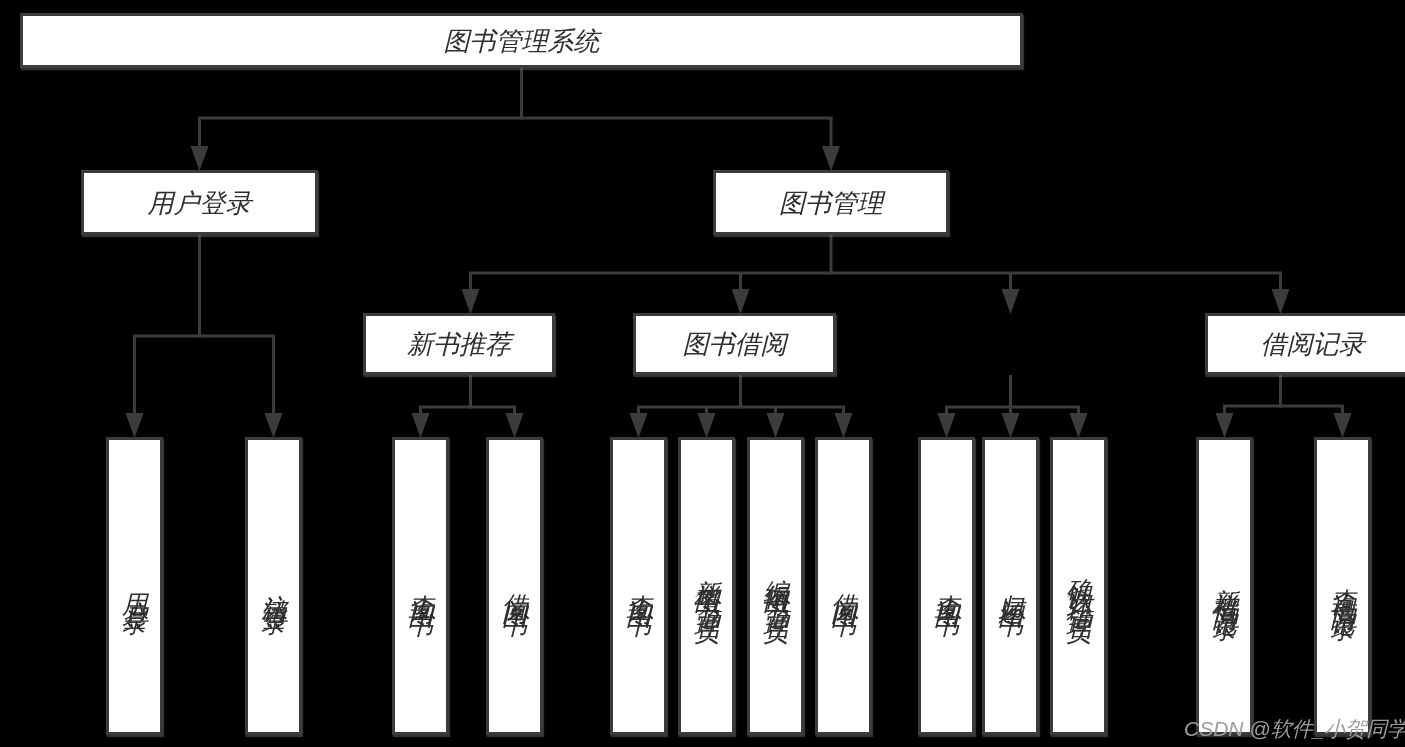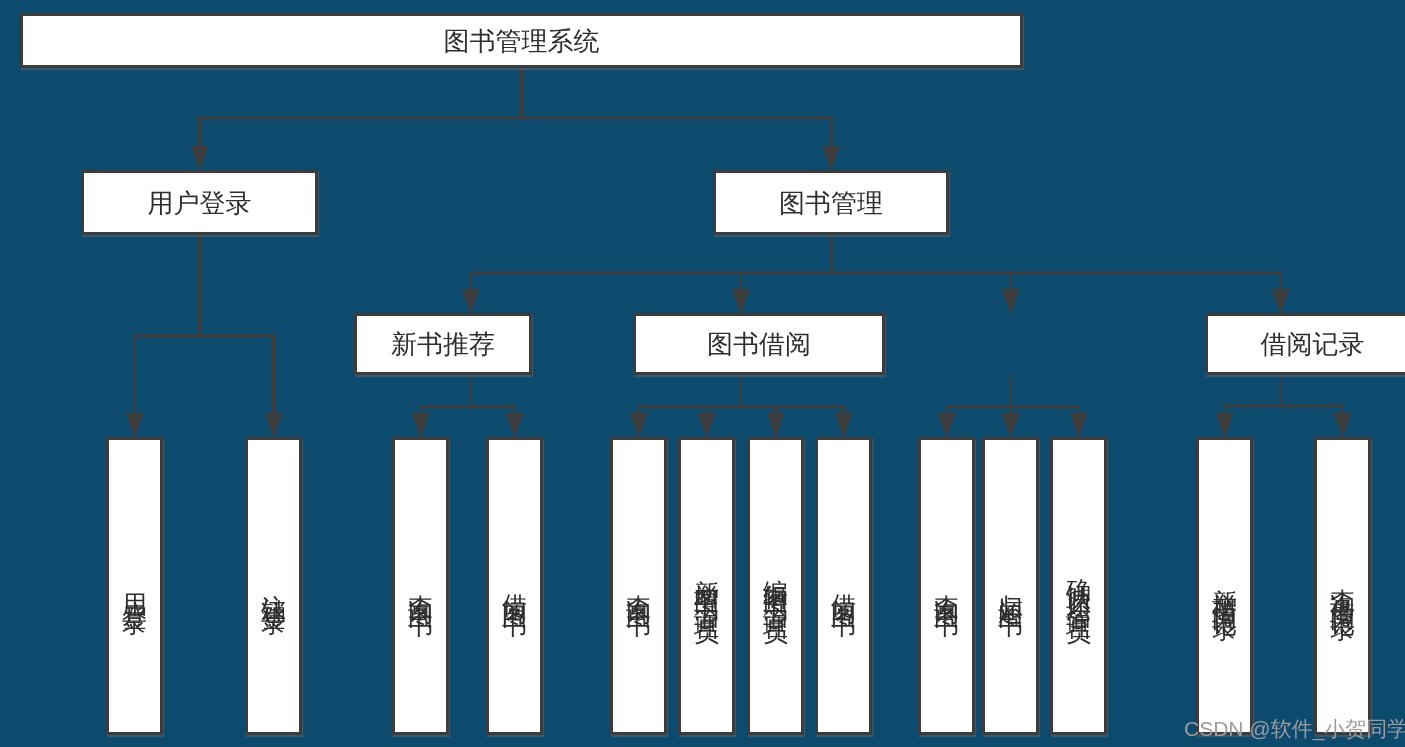--- a/index.html
+++ b/index.html
@@ -5,22 +5,23 @@
   html, body {
     margin: 0;
     padding: 0;
     background: #ffffff;
     font-family: "Liberation Sans", sans-serif;
   }
   .canvas {
     position: relative;
     width: 1405px;
     height: 747px;
-    background: #0c4a6e;
+    background: #000000;
     overflow: hidden;
+    font-style: italic;
   }
   svg.connectors {
     position: absolute;
     left: 0;
     top: 0;
     pointer-events: none;
   }
   .box {
     position: absolute;
     box-sizing: border-box;
@@ -110,22 +111,22 @@
       <polygon points="1215.5,413 1233.5,413 1224.5,438" fill="#3c3c3c"></polygon>
       <line x1="1342.5" y1="405" x2="1342.5" y2="419" stroke="#3c3c3c" stroke-width="3"></line>
       <polygon points="1333.5,413 1351.5,413 1342.5,438" fill="#3c3c3c"></polygon>
     </svg>
 
   <div class="box h-box" style="left:20px; top:13px; width:1003px; height:55px;">图书管理系统</div>
 
   <div class="box h-box" style="left:81px; top:170px; width:237px; height:65px;">用户登录</div>
   <div class="box h-box" style="left:713px; top:170px; width:236px; height:65px;">图书管理</div>
 
-  <div class="box h-box" style="left:354px; top:313px; width:178px; height:62px;">新书推荐</div>
-  <div class="box h-box" style="left:633px; top:313px; width:252px; height:62px;">图书借阅</div>
+  <div class="box h-box" style="left:363px; top:313px; width:192px; height:62px;">新书推荐</div>
+  <div class="box h-box" style="left:633px; top:313px; width:203px; height:62px;">图书借阅</div>
   <div class="box h-box" style="left:1173px; top:313px; width:215px; height:62px;margin-left:32px;">借阅记录</div>
 
   <div class="box leaf" style="left:106px; top:437px; width:57px; height:298px;">用户登录</div>
   <div class="box leaf" style="left:245px; top:437px; width:57px; height:298px;">注销登录</div>
 
   <div class="box leaf" style="left:392px; top:437px; width:57px; height:298px;">查询图书</div>
   <div class="box leaf" style="left:486px; top:437px; width:57px; height:298px;">借阅图书</div>
 
   <div class="box leaf" style="left:610px; top:437px; width:57px; height:298px;">查询图书</div>
   <div class="box leaf" style="left:678px; top:437px; width:57px; height:298px;">新增图书（管理员）</div>

